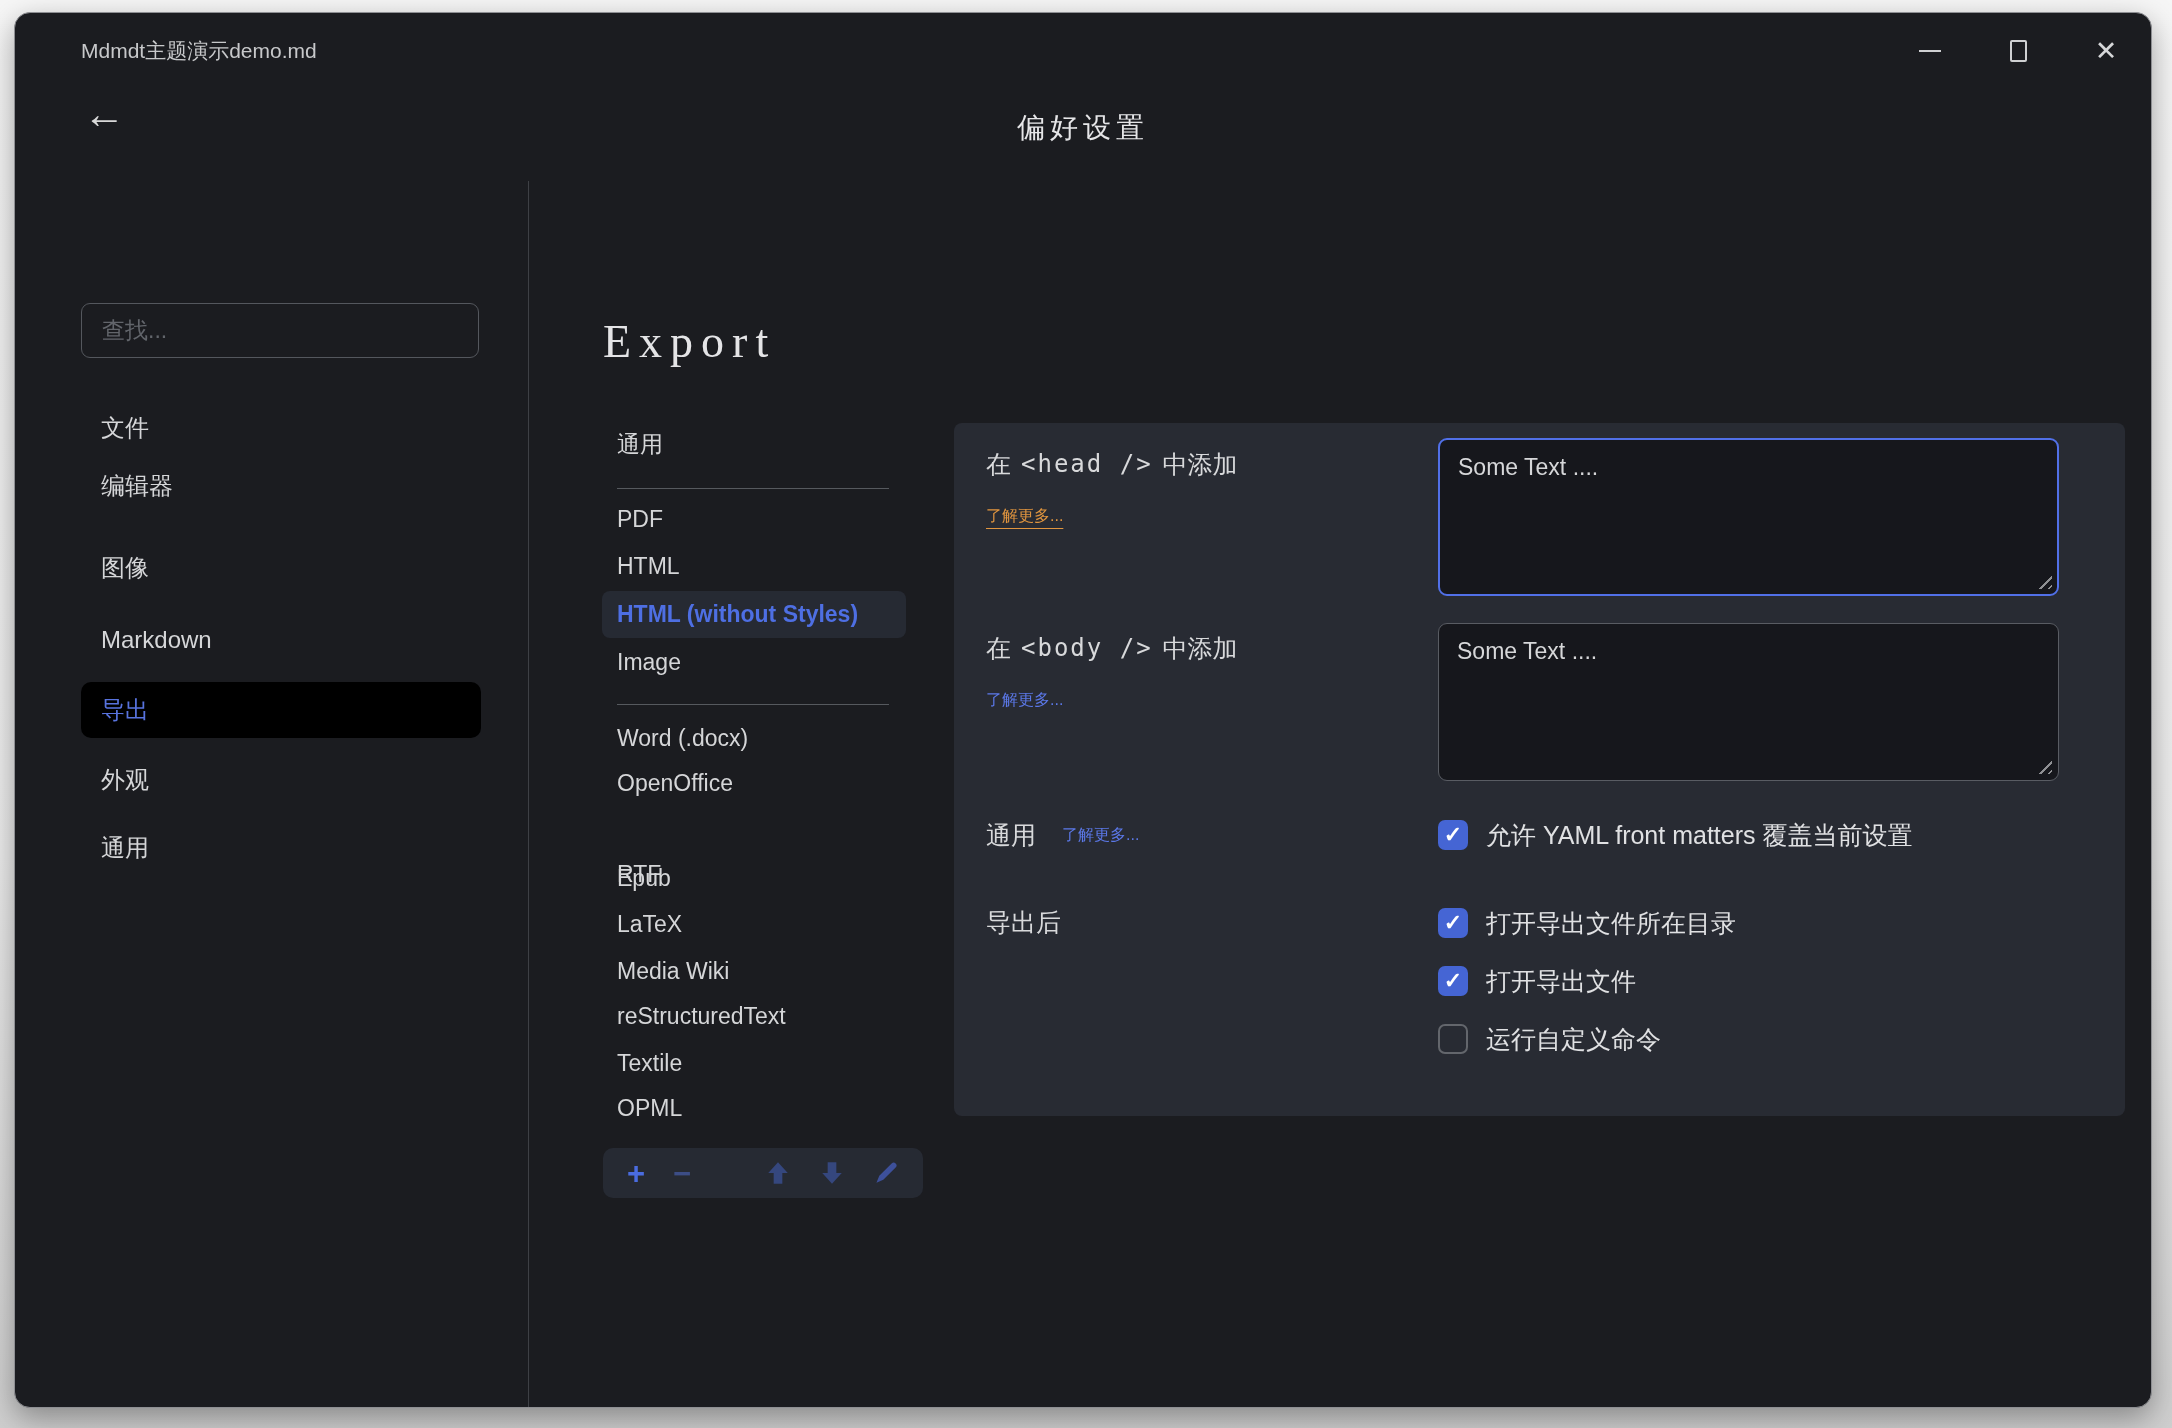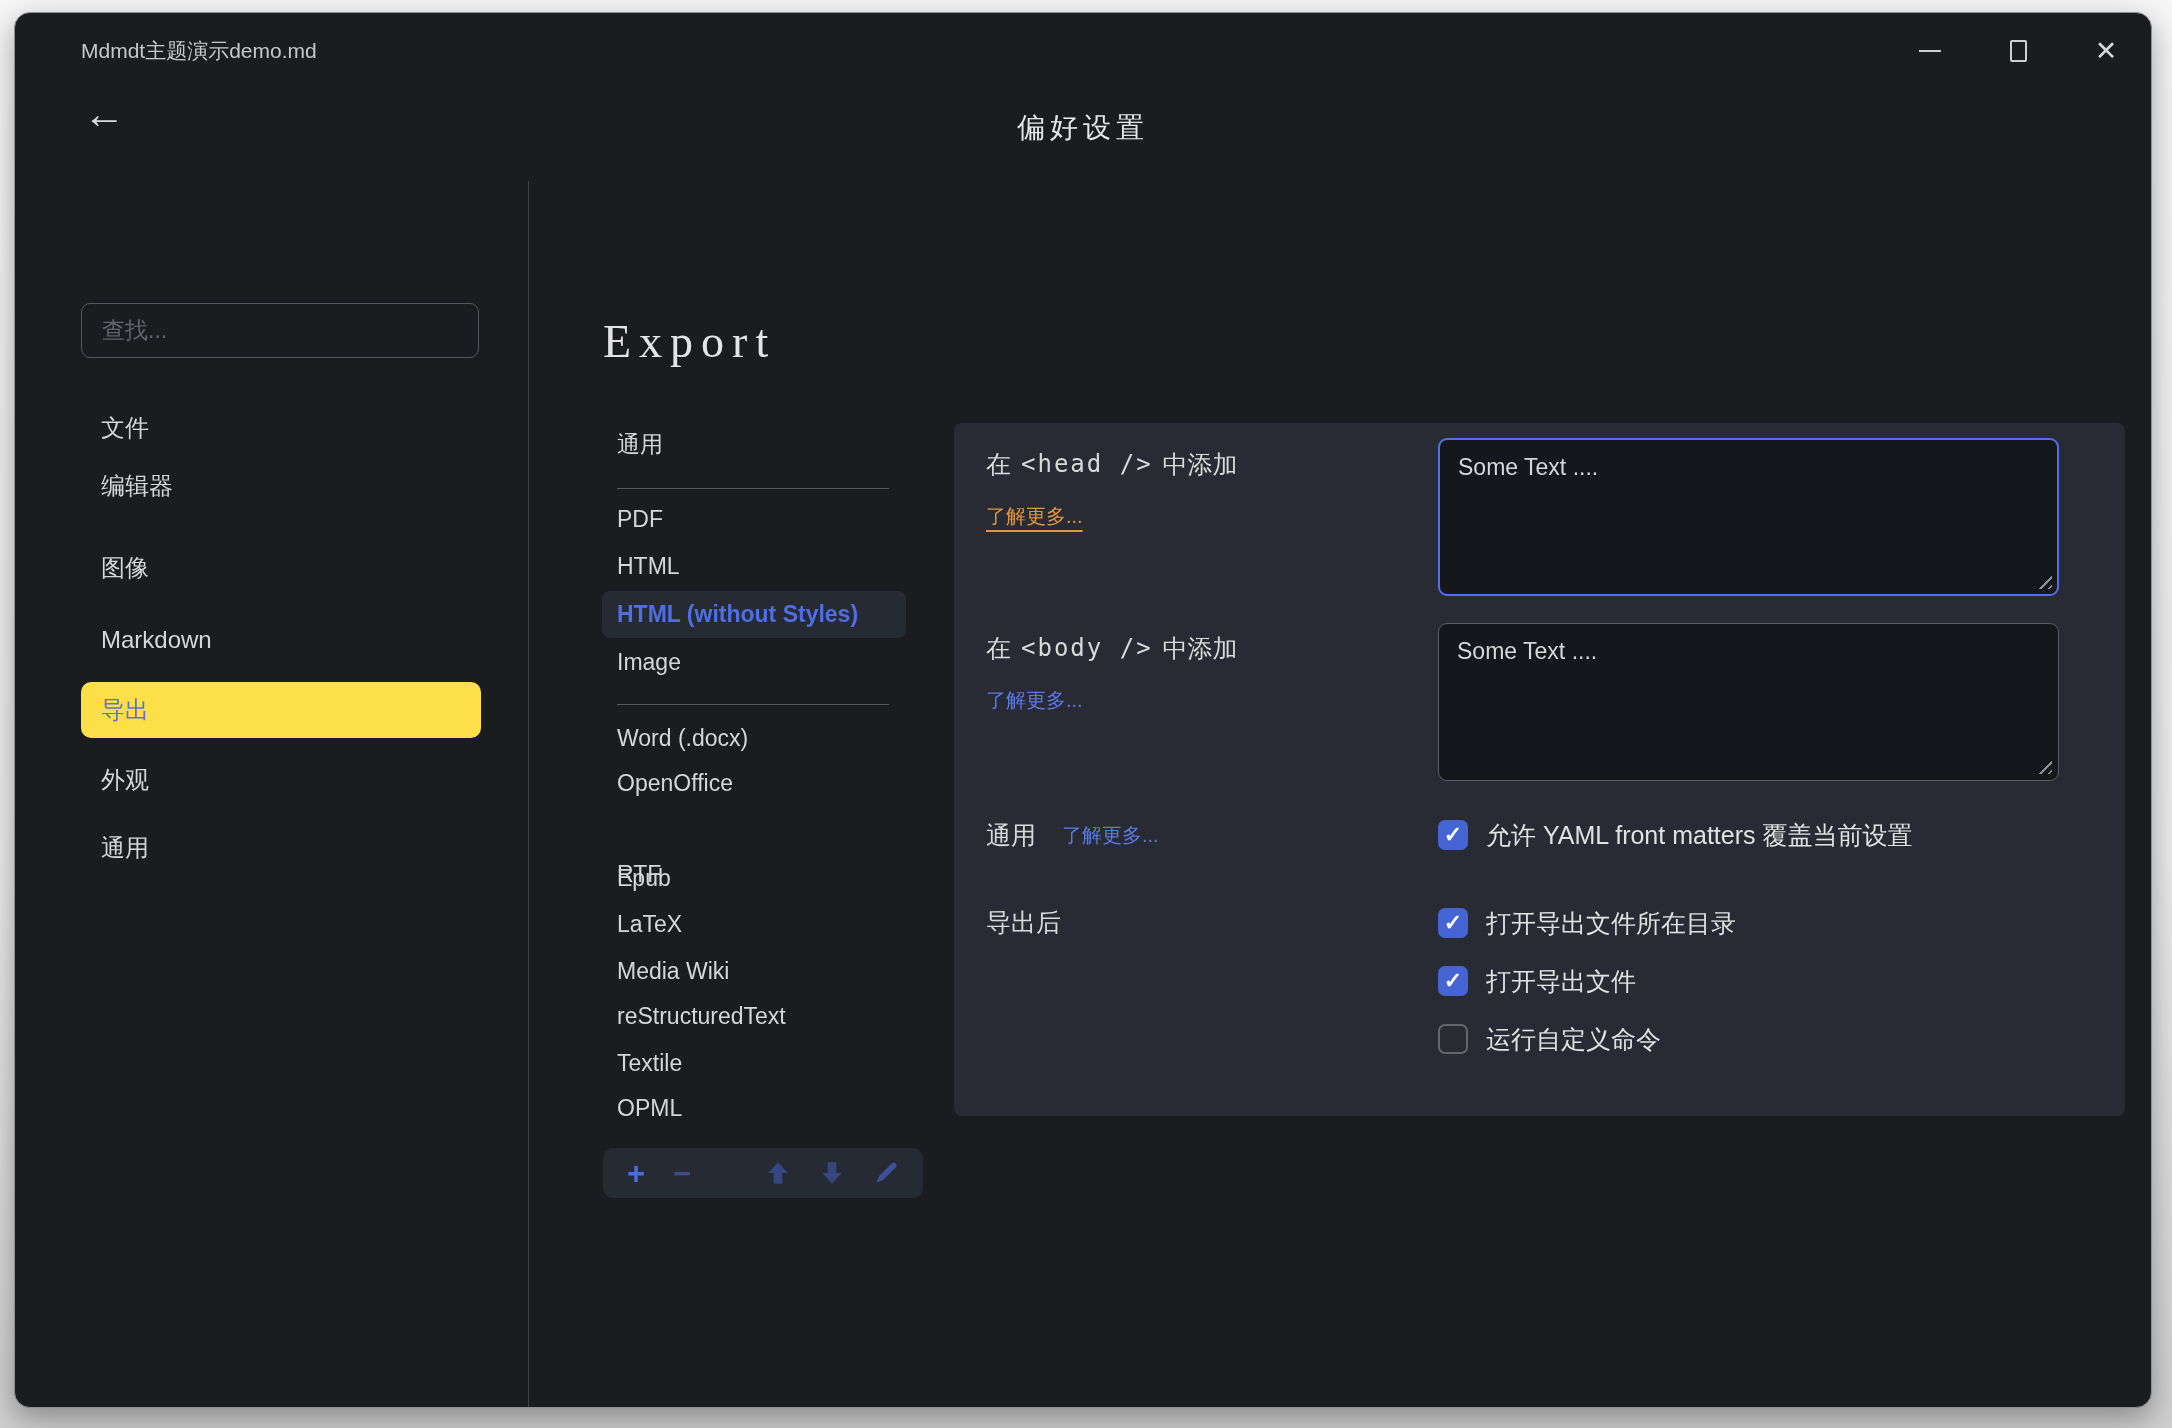--- a/index.html
+++ b/index.html
@@ -26,42 +26,42 @@
   .vdiv { position:absolute; left:513px; top:168px; bottom:0; width:1px; background:#3e4045; }
 
   
   .search-wrap { position:absolute; left:66px; top:290px; width:398px; height:55px; }
   .search-wrap input { width:100%; height:100%; background:transparent; border:1px solid #54575d;
                        border-radius:9px; outline:none; padding:0 20px; font-size:23px; color:#d5d6d8;
                        font-family:"Liberation Sans",sans-serif; }
   .search-wrap input::placeholder { color:#62656b; }
   .side-item { position:absolute; left:66px; width:400px; height:56px; display:flex; align-items:center;
                padding-left:20px; font-size:24px; color:#d5d6d8; border-radius:10px; cursor:default; }
-  .side-item.selected { background:#fde047; color:#5873de; }
+  .side-item.selected { background:#000000; color:#5873de; }
 
   
   .export-title { position:absolute; left:588px; top:302px; font-size:46px; letter-spacing:8px; color:#e4e4e6;font-family:Liberation Serif, serif; }
   .nav-item { position:absolute; left:587px; width:304px; height:47px; line-height:47px;
               padding-left:15px; font-size:23px; color:#d5d6d8; border-radius:8px; cursor:default;
               white-space:nowrap; }
   .nav-item.selected { background:#262a33; color:#4e6fe3; font-weight:bold; }
   .nav-div { position:absolute; left:602px; width:272px; height:1px; background:#56595e; }
 
   .fmt-toolbar { position:absolute; left:588px; top:1135px; width:320px; height:50px; background:#262a33;
                  border-radius:10px; display:flex; align-items:center; padding:0 24px; gap:28px; }
   .tb-plus { color:#4a6ce0; font-size:31px; font-weight:bold; line-height:1; }
   .tb-minus { color:#3c4d86; font-size:31px; font-weight:bold; line-height:1; }
   .tb-spacer { flex:1; }
   .tb-svg { display:block; }
 
   
   .panel { position:absolute; left:939px; top:410px; width:1171px; height:693px; background:#282b33; border-radius:8px; }
   .p-label { position:absolute; left:32px; font-size:25px; color:#d8d9db; display:flex; align-items:center; gap:10px; height:38px; white-space:nowrap; }
   .code { font-family:"DejaVu Sans Mono",monospace; letter-spacing:2px; font-size:24px; }
-  .p-link { font-size:20px; cursor:default; white-space:nowrap; }
+  .p-link { font-size:16px; cursor:default; white-space:nowrap; }
   .link-orange { color:#e0953f; text-decoration:underline; text-underline-offset:7px; }
   .link-blue { color:#5b78e8; text-decoration:none; }
   .ta-wrap { position:absolute; width:621px; height:158px; }
   .ta-wrap textarea { width:100%; height:100%; background:#16171c; border-radius:9px; color:#d6d7d9;
                       font-size:23px; padding:14px 18px; font-family:"Liberation Sans",sans-serif;
                       resize:none; outline:none; }
   .ta-focus textarea { border:2px solid #5170e8; }
   .ta-plain textarea { border:1px solid #595c63; }
   .grip { position:absolute; right:7px; bottom:7px; width:18px; height:18px; pointer-events:none;
           background:repeating-linear-gradient(135deg, transparent 0 4px, #8f9093 4px 6px);

